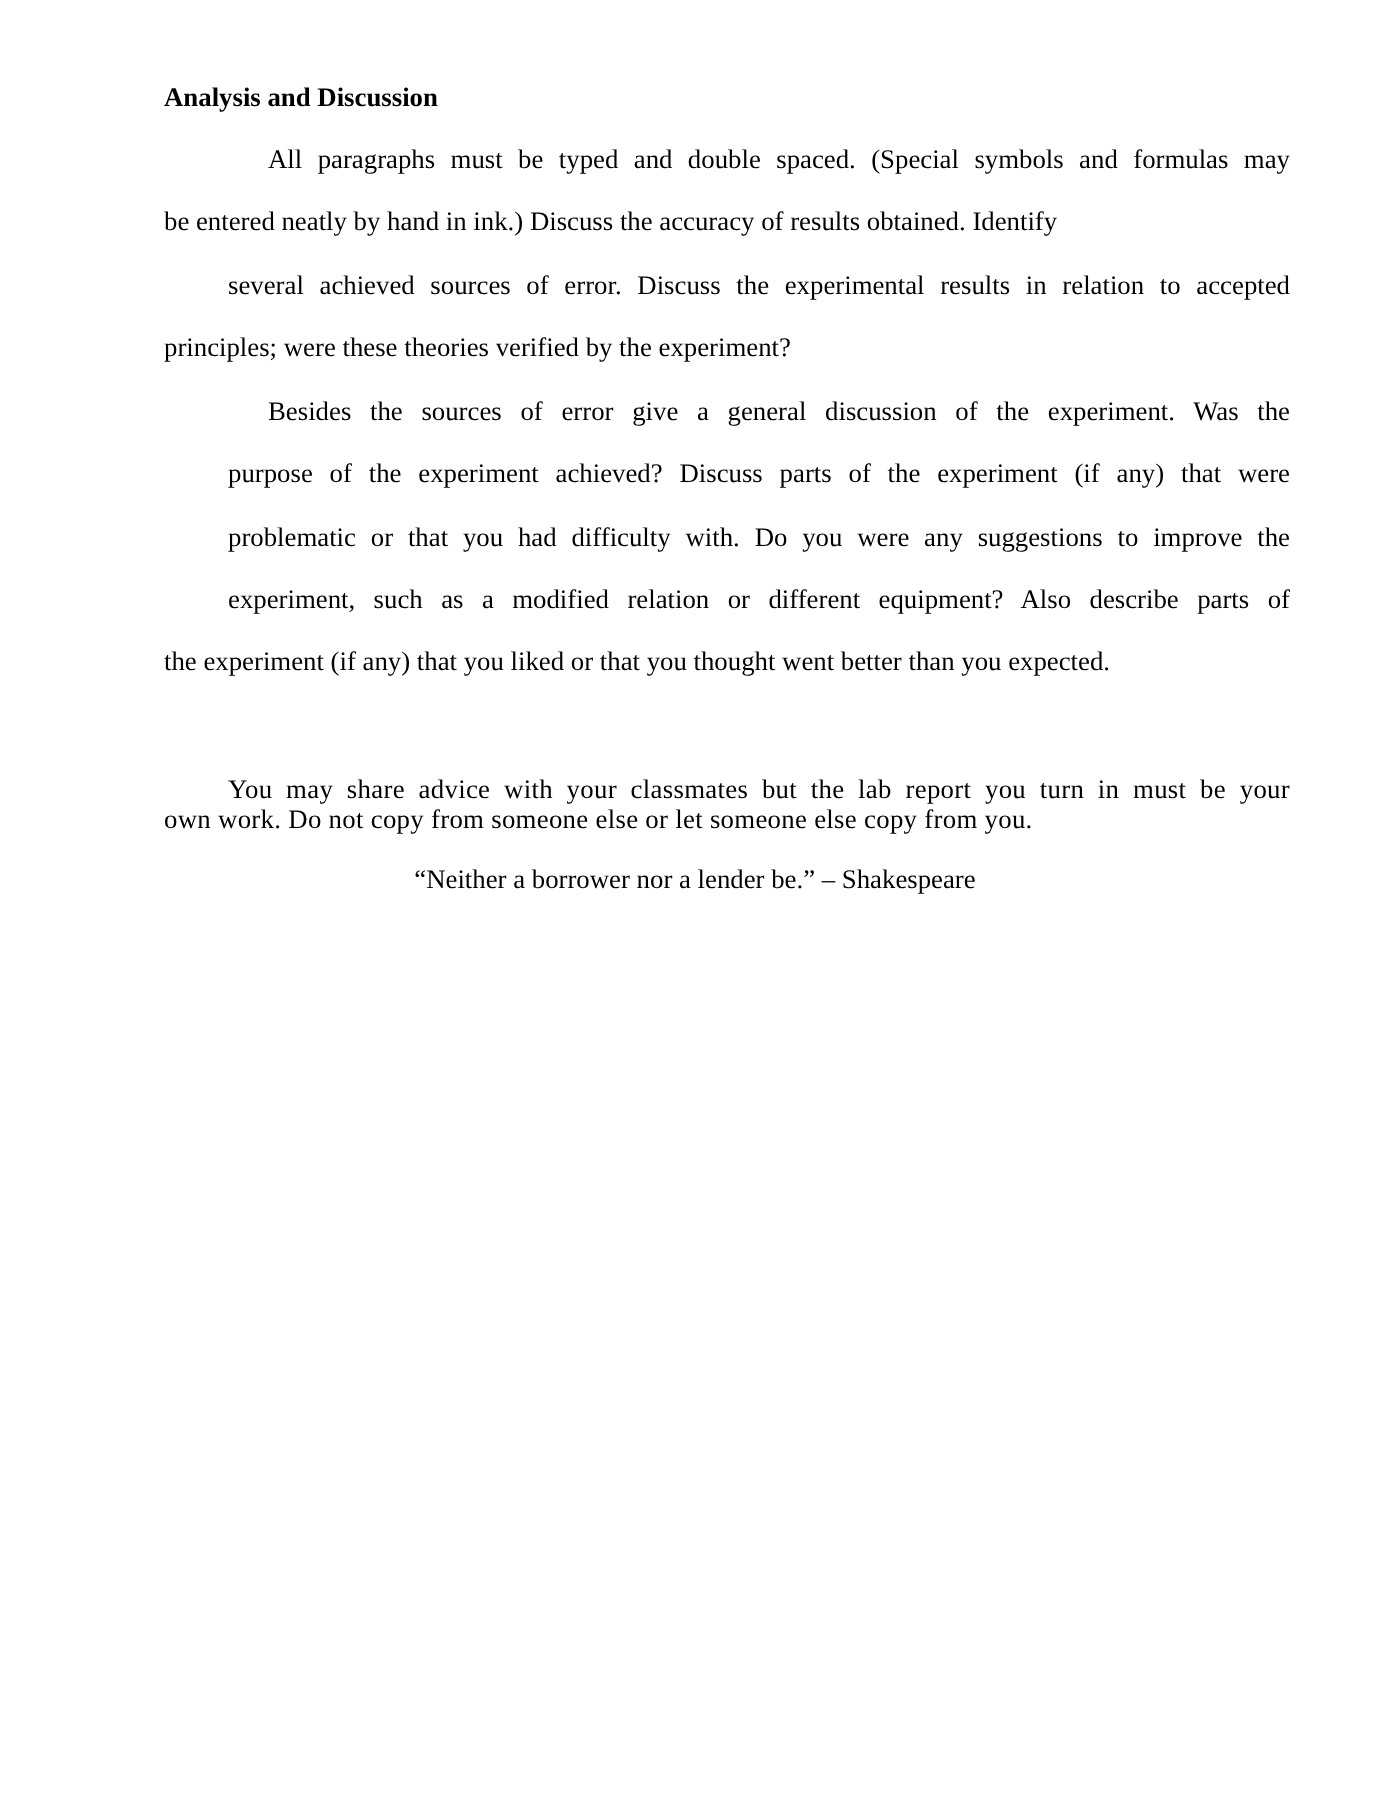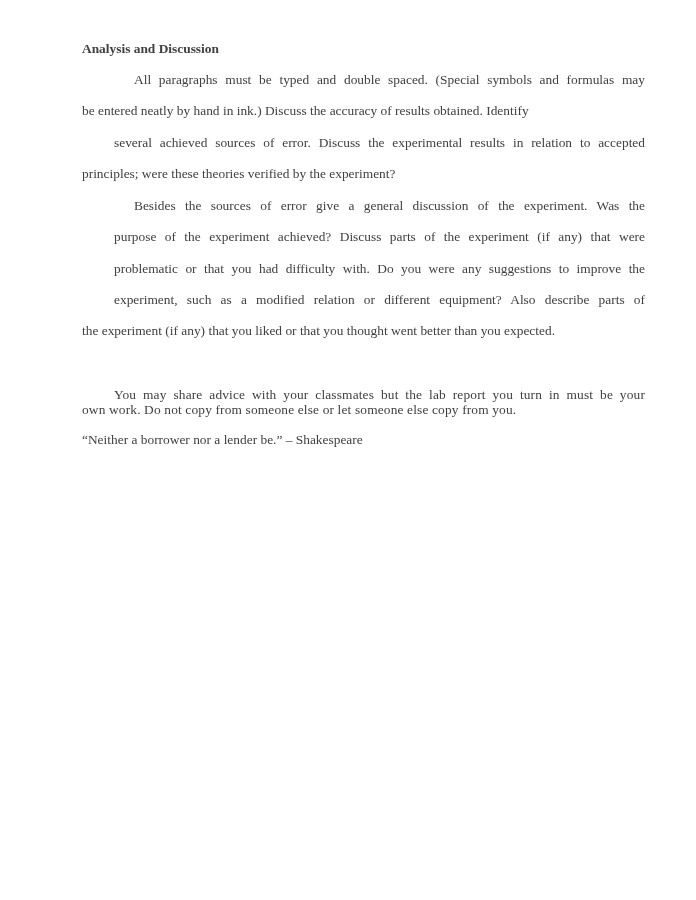--- a/index.html
+++ b/index.html
@@ -1,29 +1,29 @@
 <!DOCTYPE html>
 <html><head>
   <meta charset="utf-8">
   <style>
     html, body { margin: 0; padding: 0; background: #ffffff; }
     body { width: 696px; height: 900px; position: relative; overflow: hidden; }
     .page {
       position: absolute; left: 0; top: 0; width: 696px; height: 900px; background: #fff;
-      font-family: "Liberation Serif", "DejaVu Serif", serif; color: #404040;
+      font-family: "Liberation Serif", "DejaVu Serif", serif; color: #000000;
     }
     .line {
       position: absolute; left: 82px; width: 531px; font-size: 13.4px;
       white-space: nowrap; line-height: 16px;
     }
     .heading { font-weight: bold; top: 41px; }
     .justify { text-align: justify; text-align-last: justify; margin-left: 32px; }
     .indent { padding-left: 20px; width: 511px; }
     .italic { letter-spacing: 0.15px; }
-    .right { text-align: left; }
+    .right { text-align: center; }
   </style>
 </head>
 <body>
 
 <div class="page">
   <div class="line heading">Analysis and Discussion</div>
 
   <div>
     <div class="line justify indent" style="top:72px">All paragraphs must be typed and double spaced. (Special symbols and formulas may</div>
     <div class="line" style="top:103px">be entered neatly by hand in ink.) Discuss the accuracy of results obtained.  Identify</div>

